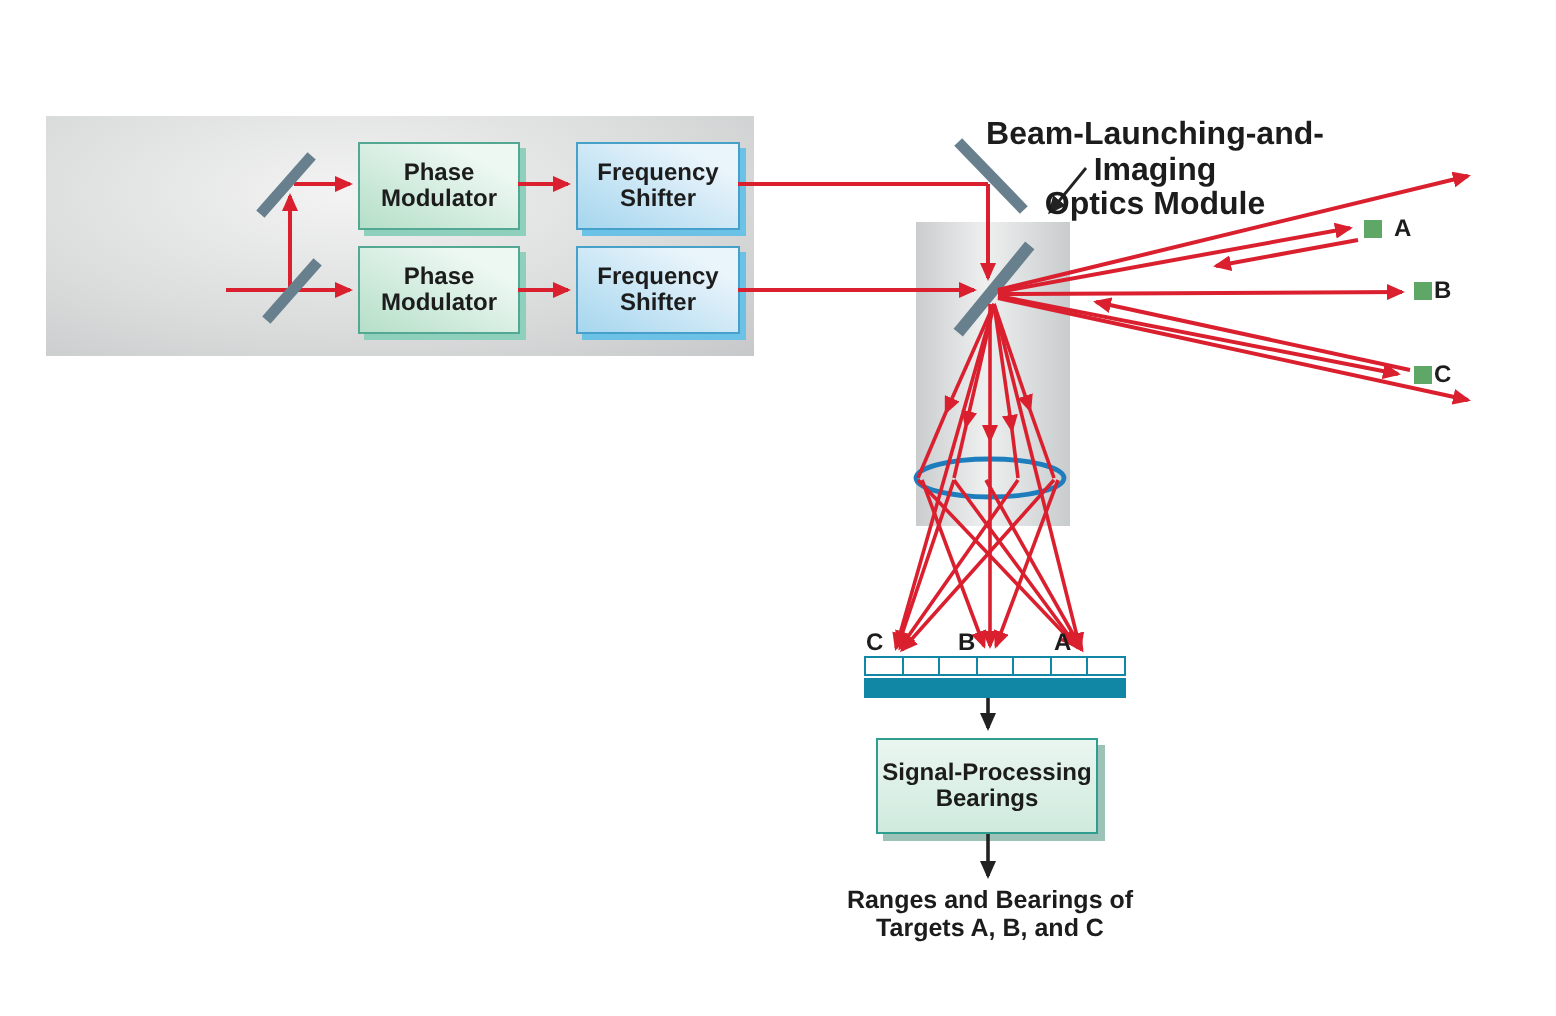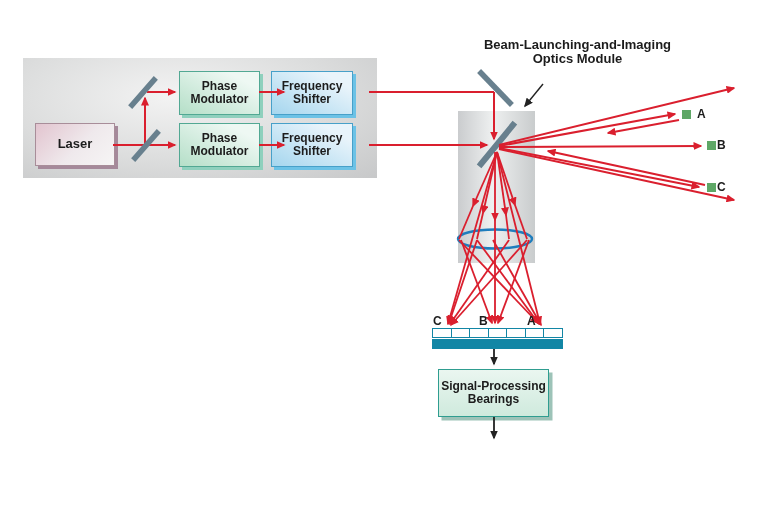--- a/index.html
+++ b/index.html
@@ -13,30 +13,30 @@
     background:linear-gradient(to right,#caccce 0%,#eef0f0 45%,#c9cccd 100%);}
   .box{z-index:2;display:flex;align-items:center;justify-content:center;text-align:center;
        font-size:12px;font-weight:600;line-height:1.12;white-space:pre-line;}
   #laser-box{left:35px;top:123px;width:78px;height:41px;font-size:13px;
     background:linear-gradient(135deg,#e2c4cf 0%,#efe9ec 55%,#f6f5f5 100%);
     border:1px solid #a88d99;box-shadow:3px 3px 0 #a5899a;}
   .pm{left:179px;width:79px;height:42px;
     background:linear-gradient(to top right,#b5dfc8 0%,#eef8f3 80%);
     border:1px solid #52a893;box-shadow:3px 3px 0 #8fd0bd;}
   #pm-top{top:71px;} #pm-bottom{top:123px;}
-  .fs{left:271px;width:80px;height:42px;
+  .fs{left:288px;width:80px;height:42px;
     background:linear-gradient(to top right,#a5d6ee 0%,#e9f4fb 80%);
     border:1px solid #47a0c9;box-shadow:3px 3px 0 #6cc2e6;}
   #fs-top{top:71px;} #fs-bottom{top:123px;}
   #sp-box{left:438px;top:369px;width:109px;height:46px;
     background:linear-gradient(to bottom,#eaf6f0 0%,#cfeadd 100%);
     border:1.5px solid #2f9d90;box-shadow:3.5px 3.5px 0 #9dc3b8;}
   .cap{z-index:4;text-align:center;white-space:pre-line;}
   #laser-caption{left:130px;top:185px;width:140px;font-size:12.5px;font-weight:600;}
-  #optics-caption{left:470px;top:38px;width:215px;font-size:13px;font-weight:600;line-height:1.1;}
+  #optics-caption{left:470px;top:59px;width:215px;font-size:16px;font-weight:600;line-height:1.1;}
   #output-caption{left:409px;top:444px;width:172px;font-size:12.5px;font-weight:600;line-height:1.1;}
   .tgt{z-index:2;width:9px;height:9px;background:#5ea766;}
   #target-a{left:682px;top:110px;} #target-b{left:707px;top:141px;} #target-c{left:707px;top:183px;}
   .tlab{z-index:4;font-size:12px;font-weight:700;}
   #lab-a{left:697px;top:107px;} #lab-b{left:717px;top:138px;} #lab-c{left:717px;top:180px;}
   .dlab{z-index:4;font-size:12px;font-weight:700;}
   #dlab-c{left:433px;top:314px;} #dlab-b{left:479px;top:314px;} #dlab-a{left:527px;top:314px;}
   #detector{left:432px;top:328px;width:131px;z-index:2;}
   #det-cells{display:flex;height:8px;border:1.5px solid #1286a5;background:#ffffff;}
   #det-cells .cell{flex:1;border-left:1.5px solid #1286a5;}
@@ -45,34 +45,35 @@
   svg.overlay{position:absolute;left:0;top:0;z-index:3;pointer-events:none;}
 </style>
 </head>
 <body>
 
 <div id="stage">
 
   <div class="abs panel" id="laser-panel"></div>
   <div class="abs panel" id="optics-column"></div>
 
-  <div class="abs box" id="laser-box">Laser</div>
   <div class="abs box pm" id="pm-top">Phase
 Modulator</div>
   <div class="abs box pm" id="pm-bottom">Phase
 Modulator</div>
   <div class="abs box fs" id="fs-top">Frequency
 Shifter</div>
   <div class="abs box fs" id="fs-bottom">Frequency
 Shifter</div>
   <div class="abs box" id="sp-box">Signal-Processing
 Bearings</div>
 
   <div class="abs cap" id="optics-caption">Beam-Launching-and-Imaging
 Optics Module</div>
+  <div class="abs cap" id="output-caption">Ranges and Bearings of
+Targets A, B, and C</div>
 
   <div class="abs tgt" id="target-a"></div>
   <div class="abs tgt" id="target-b"></div>
   <div class="abs tgt" id="target-c"></div>
   <div class="abs tlab" id="lab-a">A</div>
   <div class="abs tlab" id="lab-b">B</div>
   <div class="abs tlab" id="lab-c">C</div>
 
   <div class="abs dlab" id="dlab-c">C</div>
   <div class="abs dlab" id="dlab-b">B</div>

